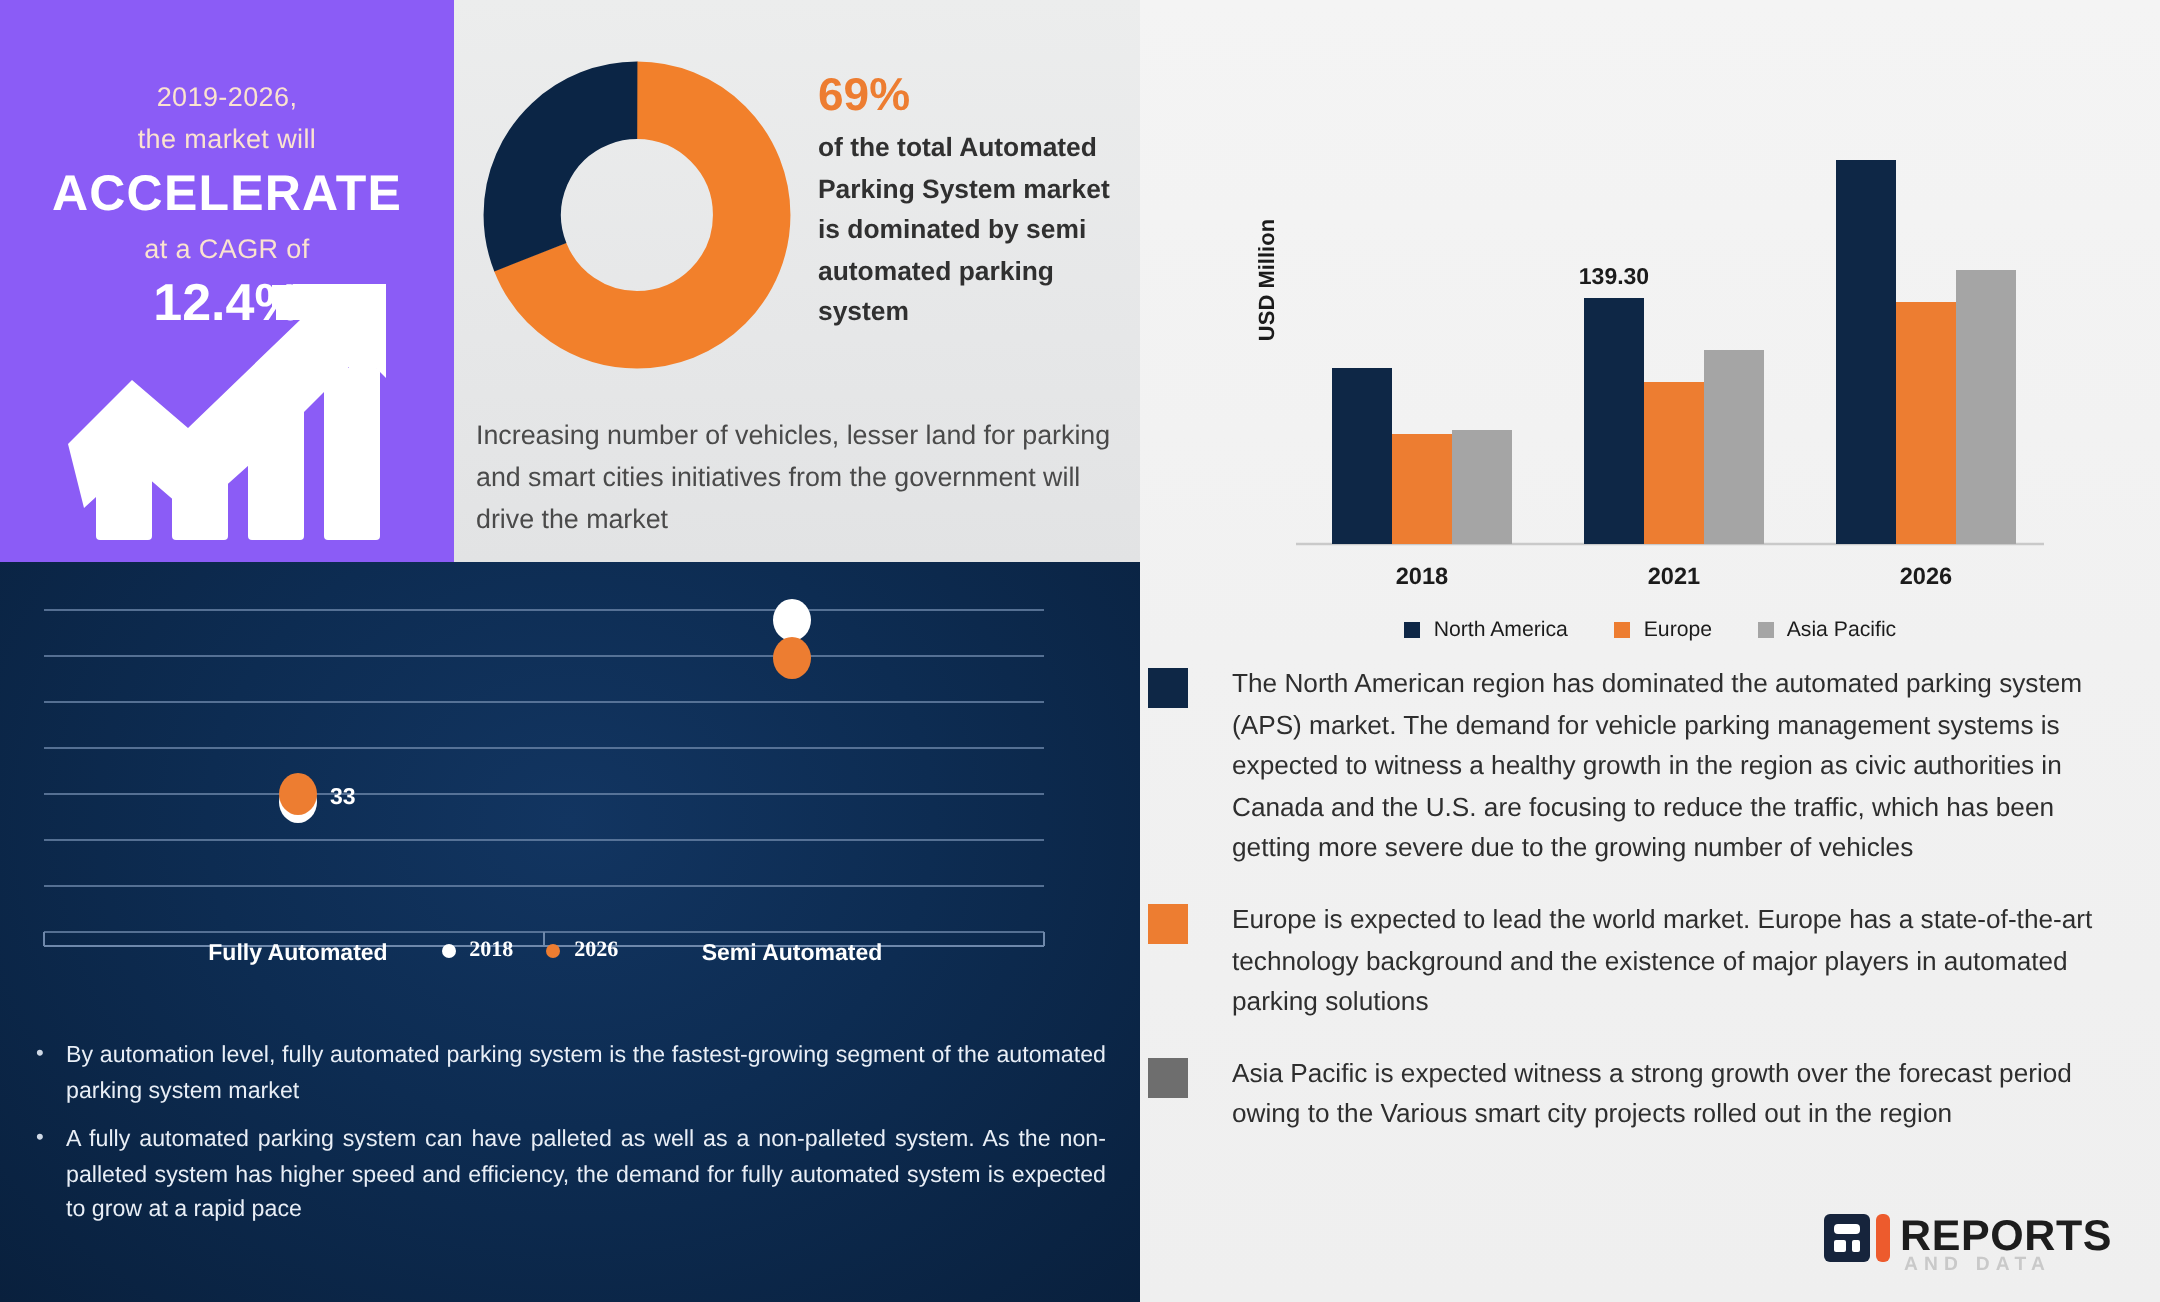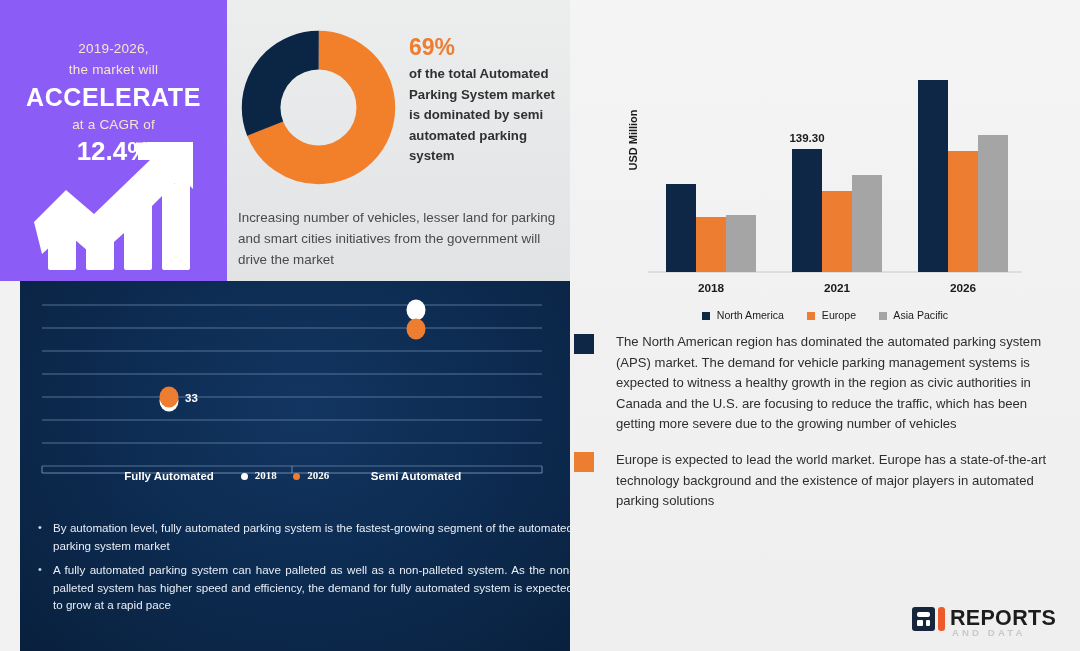--- a/index.html
+++ b/index.html
@@ -69,21 +69,20 @@
     position: absolute; left: 11px; top: 207px; width: 322px;
     font-size: 13.4px; line-height: 21px; color: #4a4a4a;
   }
 
   
   #navy-panel {
     position: absolute; left: 0; top: 281px;
     width: 570px; height: 370px;
     background: radial-gradient(ellipse at 50% 35%, #123561 0%, #0d2c52 45%, #09203d 100%);
     overflow: hidden;
-    margin-left: 20px;
   }
   #dot-chart { position: absolute; left: 0; top: 6px; width: 570px; height: 215px; }
   #dot-legend {
     position: absolute; top: 188px; left: 0; width: 530px;
     text-align: center; color: #ffffff;
     font-size: 11px; font-weight: 700; font-family: Liberation Serif, serif;
   }
   .lg-item { display: inline-block; margin: 0 7px; }
   .lg-dot {
     display: inline-block; width: 7px; height: 7px;
@@ -274,20 +273,24 @@
 
     <div id="region-notes">
       <div class="rn-row">
         <div class="rn-sq" style="background:#0E2746"></div>
         <div class="rn-text">The North American region has dominated the automated parking system (APS) market. The demand for vehicle parking management systems is expected to witness a healthy growth in the region as civic authorities in Canada and the U.S. are focusing to reduce the traffic, which has been getting more severe due to the growing number of vehicles</div>
       </div>
       <div class="rn-row">
         <div class="rn-sq" style="background:#ED7D31"></div>
         <div class="rn-text">Europe is expected to lead the world market. Europe has a state-of-the-art technology background and the existence of major players in automated parking solutions</div>
       </div>
+      <div class="rn-row">
+        <div class="rn-sq" style="background:#6E6E6E"></div>
+        <div class="rn-text">Asia Pacific is expected witness a strong growth over the forecast period owing to the Various smart city projects rolled out in the region</div>
+      </div>
     </div>
 
     <div id="logo">
       <svg width="34" height="26" viewBox="0 0 34 26" style="position:absolute;left:0;top:3px">
         <rect x="0" y="1" width="23" height="24" rx="3" fill="#16243c"></rect>
         <rect x="5" y="6" width="13" height="5" rx="2" fill="#ffffff"></rect>
         <rect x="5" y="14" width="6" height="6" rx="1" fill="#ffffff"></rect>
         <rect x="14" y="14" width="4" height="6" rx="1" fill="#ffffff"></rect>
         <rect x="26" y="1" width="7" height="24" rx="3" fill="#ED5B2D"></rect>
       </svg>

